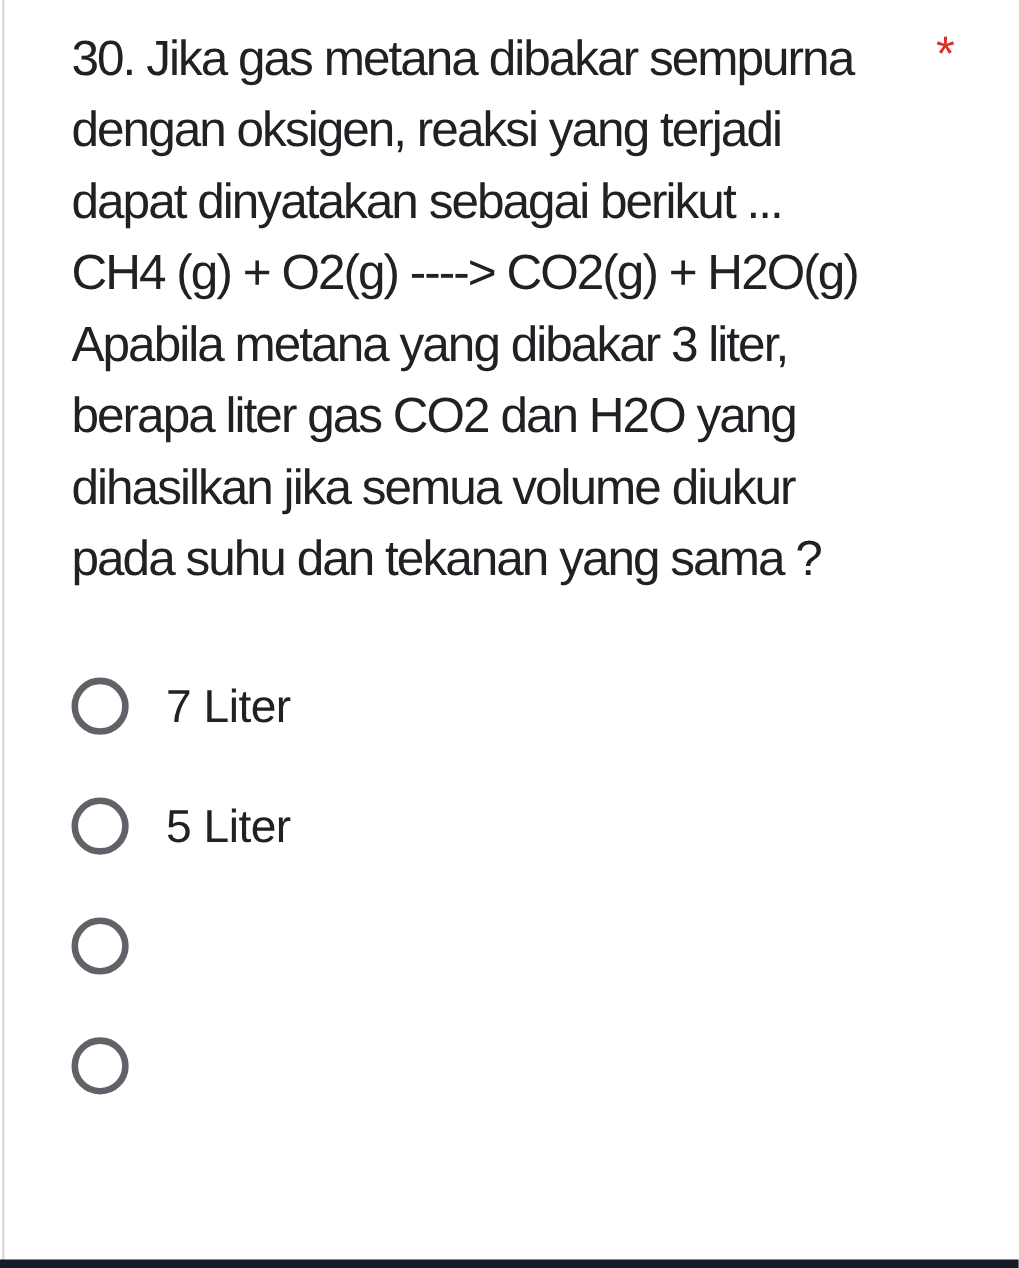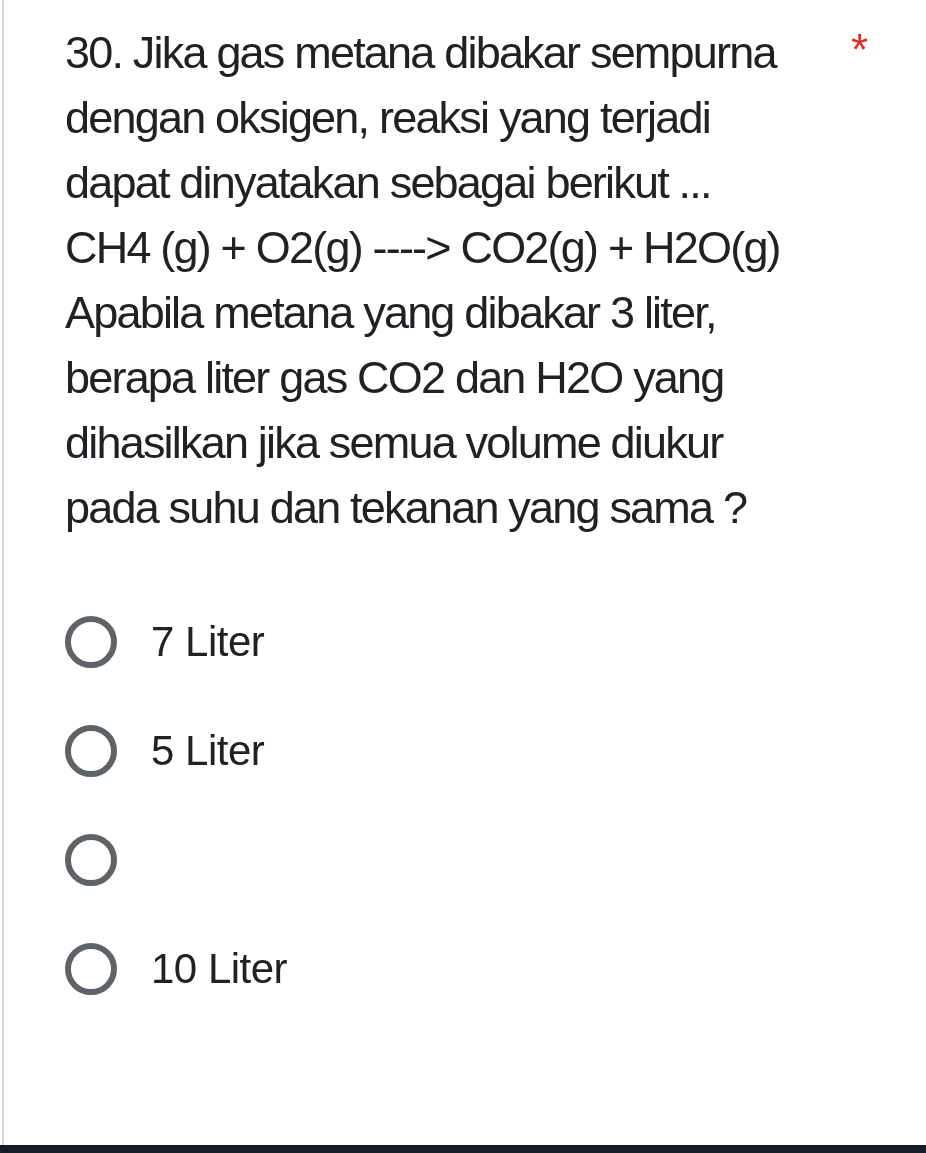--- a/index.html
+++ b/index.html
@@ -132,18 +132,17 @@
   <div class="option">
     <span class="radio">
           <span class="dot"></span>
         </span>
   </div>
 
   <div class="option">
     <span class="radio">
           <span class="dot"></span>
         </span>
-    <span class="option-label">10 Liter</span>
   </div>
 </div>
 </div>
 
 <div class="bottom-bar"></div>
 
 </body></html>

